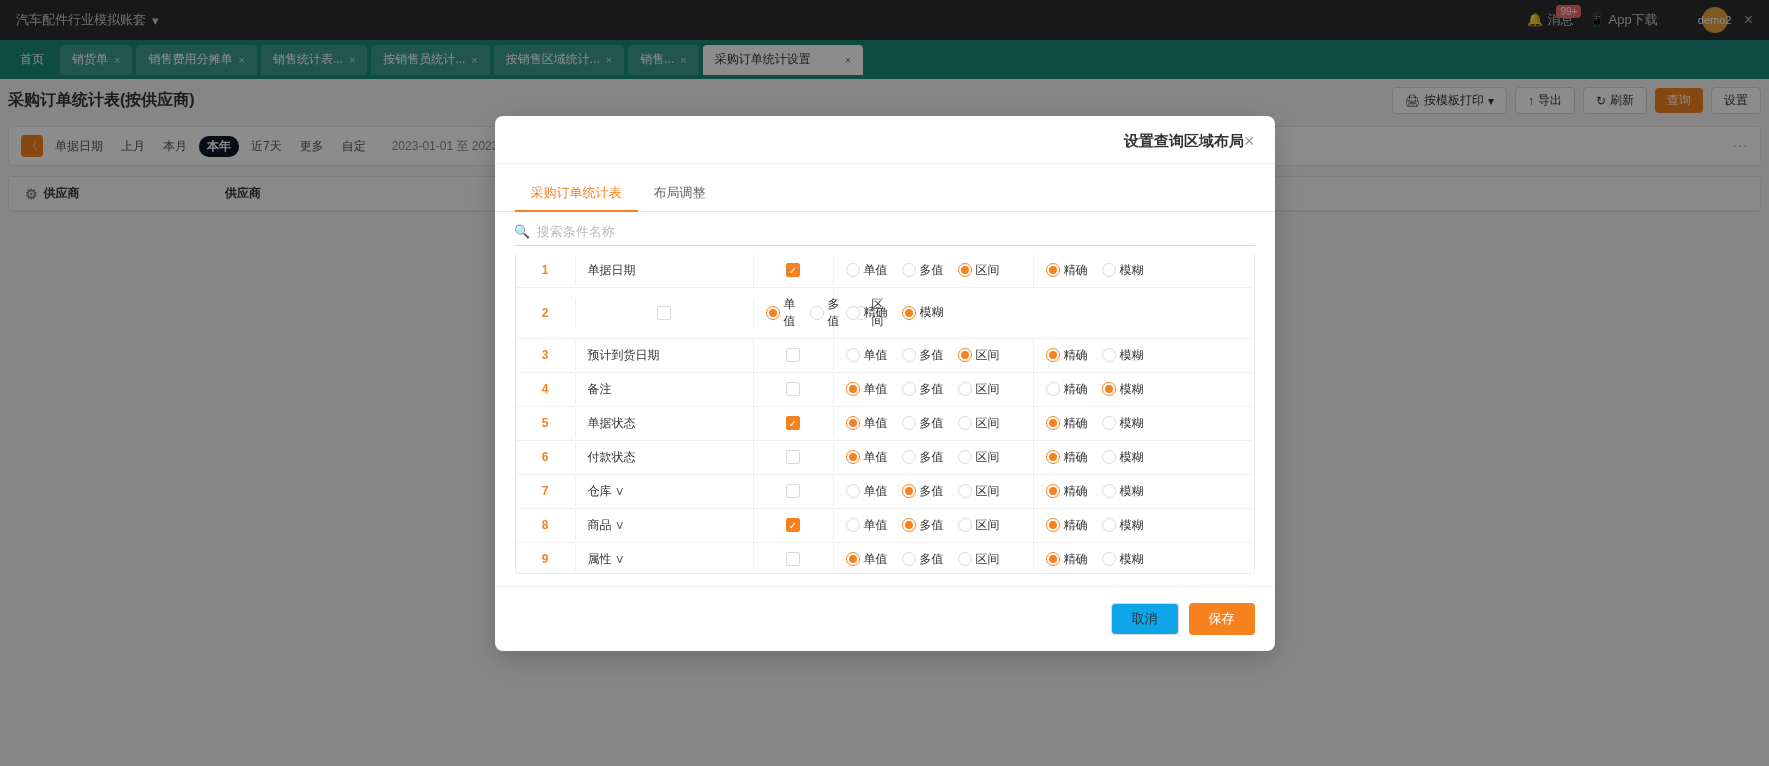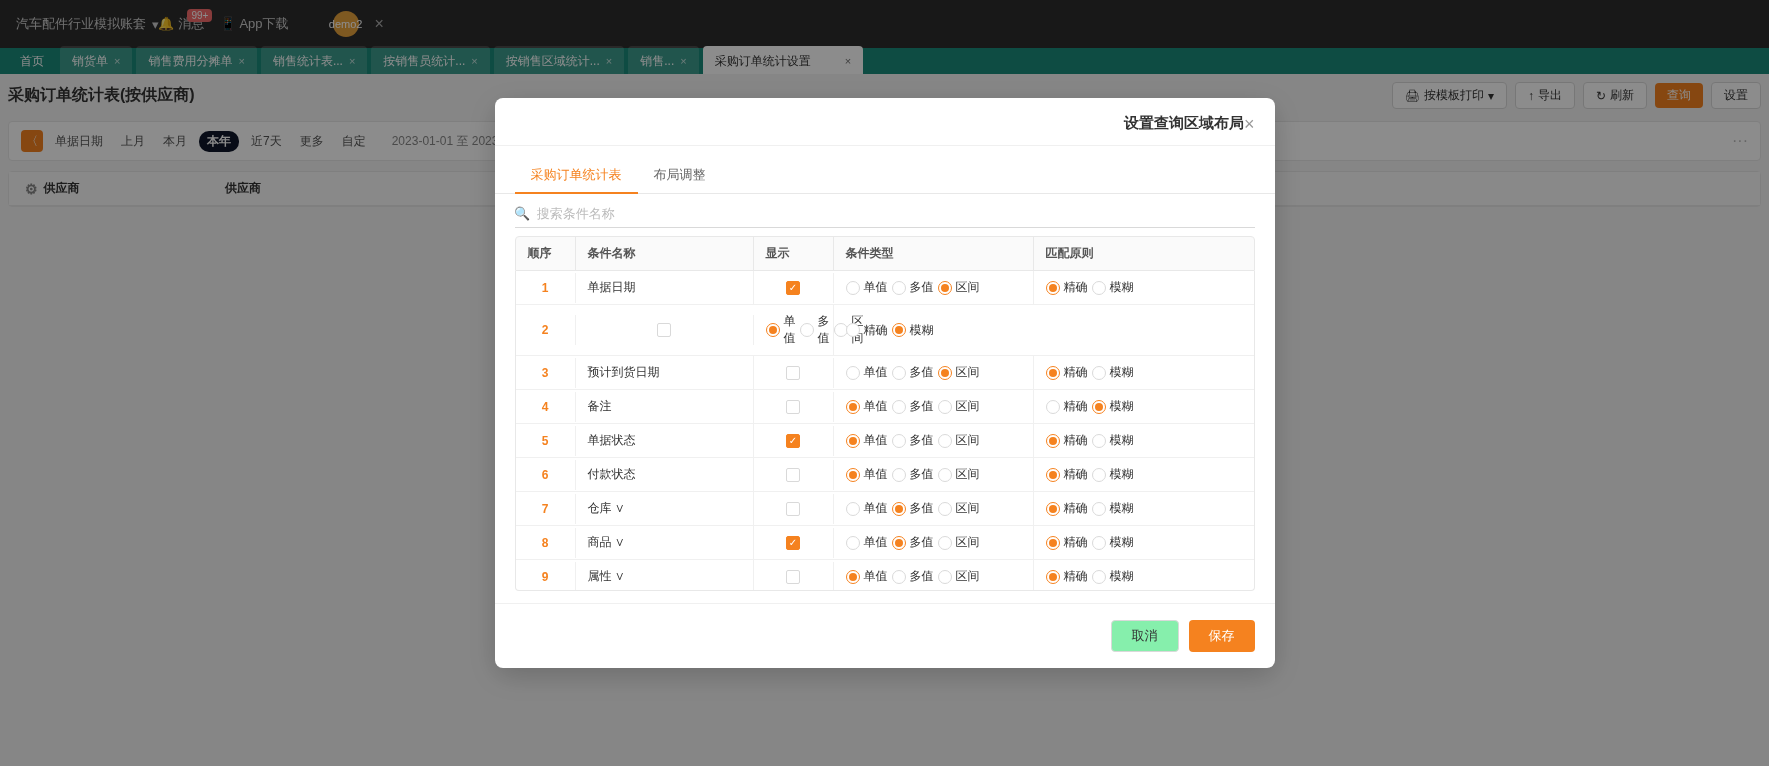--- a/index.html
+++ b/index.html
@@ -1,23 +1,24 @@
 <!DOCTYPE html>
 <html><head>
   <meta charset="utf-8">
   <style>
     * { box-sizing: border-box; margin: 0; padding: 0; }
     body { font-family: "Microsoft YaHei", Arial, sans-serif; font-size: 13px; background: #f0f2f5; overflow: hidden; }
 
     
     .top-nav {
       background: #2d2d2d;
-      height: 48px;
+      height: 40px;
       display: flex;
       align-items: center;
+      justify-content: space-between;
       padding: 0 16px;
       color: #ccc;
     }
     .top-nav-left { font-size: 13px; color: #ccc; display: flex; align-items: center; gap: 6px; }
     .top-nav-right { display: flex; align-items: center; gap: 16px; font-size: 13px; color: #ccc; }
     .top-nav-right .notif { position: relative; cursor: pointer; }
     .badge {
       background: #f56c6c;
       color: white;
       font-size: 10px;
@@ -30,21 +31,21 @@
     .avatar-circle {
       width: 26px; height: 26px; border-radius: 50%;
       background: #e6a23c; display: inline-flex; align-items: center; justify-content: center;
       color: white; font-size: 11px;
     }
     .close-x { color: #aaa; cursor: pointer; font-size: 16px; }
 
     
     .tab-bar {
       background: #1a8a7a;
-      height: 26px;
+      height: 39px;
       display: flex;
       align-items: center;
       padding: 0 8px;
       gap: 4px;
     }
     .tab-item {
       background: rgba(255,255,255,0.15);
       color: white;
       padding: 4px 12px;
       border-radius: 4px 4px 0 0;
@@ -273,21 +274,21 @@
       background: #f5821f;
       border-color: #f5821f;
     }
     .cb.checked::after {
       content: '✓';
       color: white;
       font-size: 10px;
     }
 
     
-    .radio-group { display: flex; gap: 4px; align-items: center; }
+    .radio-group { display: flex; gap: 14px; align-items: center; }
     .radio-item { display: flex; align-items: center; gap: 4px; cursor: pointer; font-size: 12px; }
     .radio {
       width: 14px; height: 14px;
       border: 1px solid #d9d9d9;
       border-radius: 50%;
       display: inline-flex; align-items: center; justify-content: center;
       background: white;
       flex-shrink: 0;
     }
     .radio.selected {
@@ -312,21 +313,21 @@
     .modal-footer {
       padding: 16px 20px;
       display: flex;
       justify-content: flex-end;
       gap: 10px;
       border-top: 1px solid #f0f0f0;
       margin-top: 12px;
     }
     .btn-cancel {
       border: 1px solid #d9d9d9;
-      background: #86efac;
+      background: #0ea5e9;
       padding: 6px 20px;
       border-radius: 4px;
       cursor: pointer;
       font-size: 13px;
       color: #333;
     }
     .btn-save {
       background: #f5821f;
       color: white;
       border: none;
@@ -468,27 +469,20 @@
         <span>布局调整</span>
       </div>
     </div>
 
     <div class="search-box">
       <span style="color:#bbb;">🔍</span>
       <input type="text" placeholder="搜索条件名称" style="">
     </div>
 
     <div class="modal-table scrollbar-area">
-      <div class="modal-table-header">
-        <div class="modal-th">顺序</div>
-        <div class="modal-th">条件名称</div>
-        <div class="modal-th">显示</div>
-        <div class="modal-th">条件类型</div>
-        <div class="modal-th">匹配原则</div>
-      </div>
       <div class="modal-table-body" id="modal-rows">
       <div class="modal-tr">
             <div class="modal-td center">
               <span class="row-num">1</span>
             </div>
             <div class="modal-td">单据日期</div>
             <div class="modal-td center">
               <div class="cb checked"></div>
             </div>
             <div class="modal-td">

